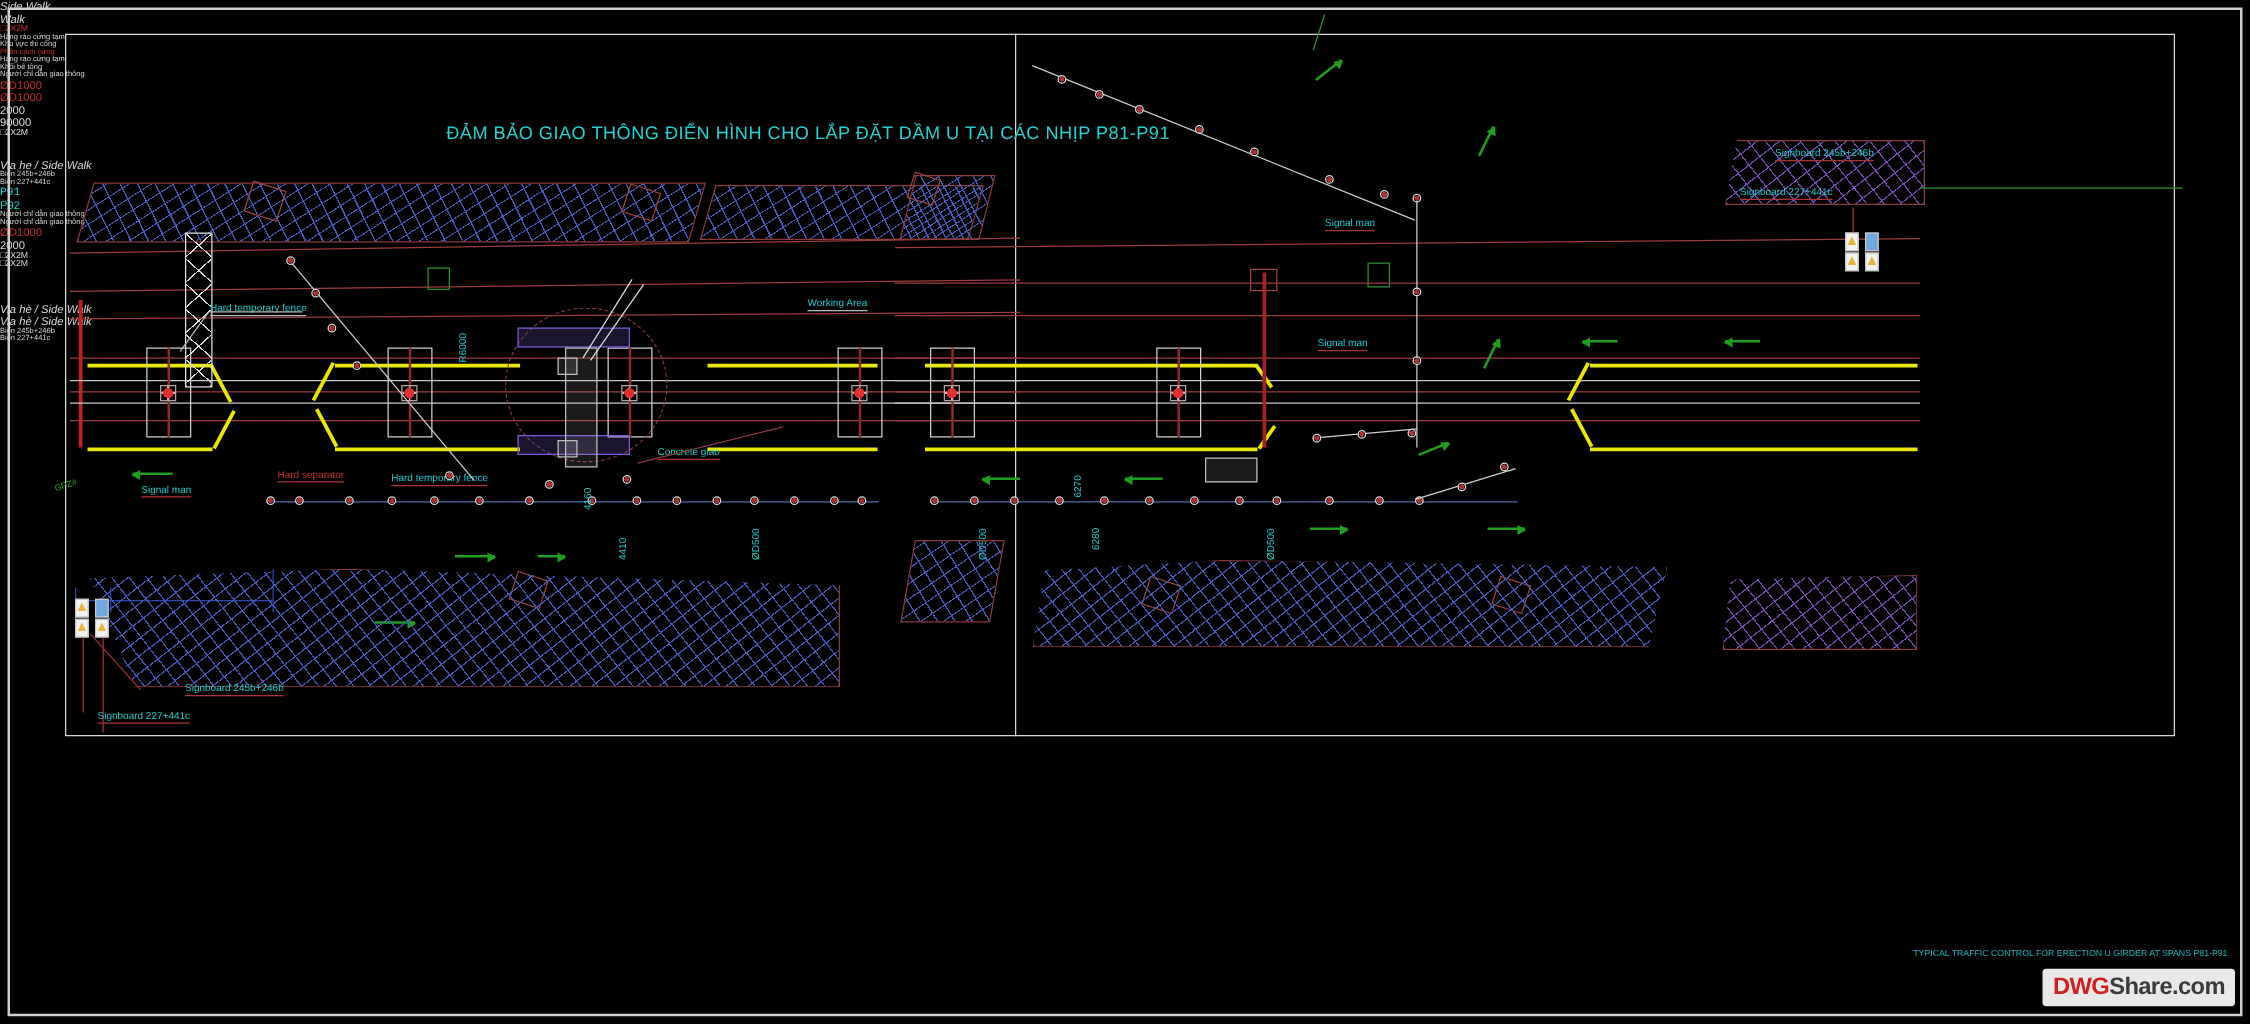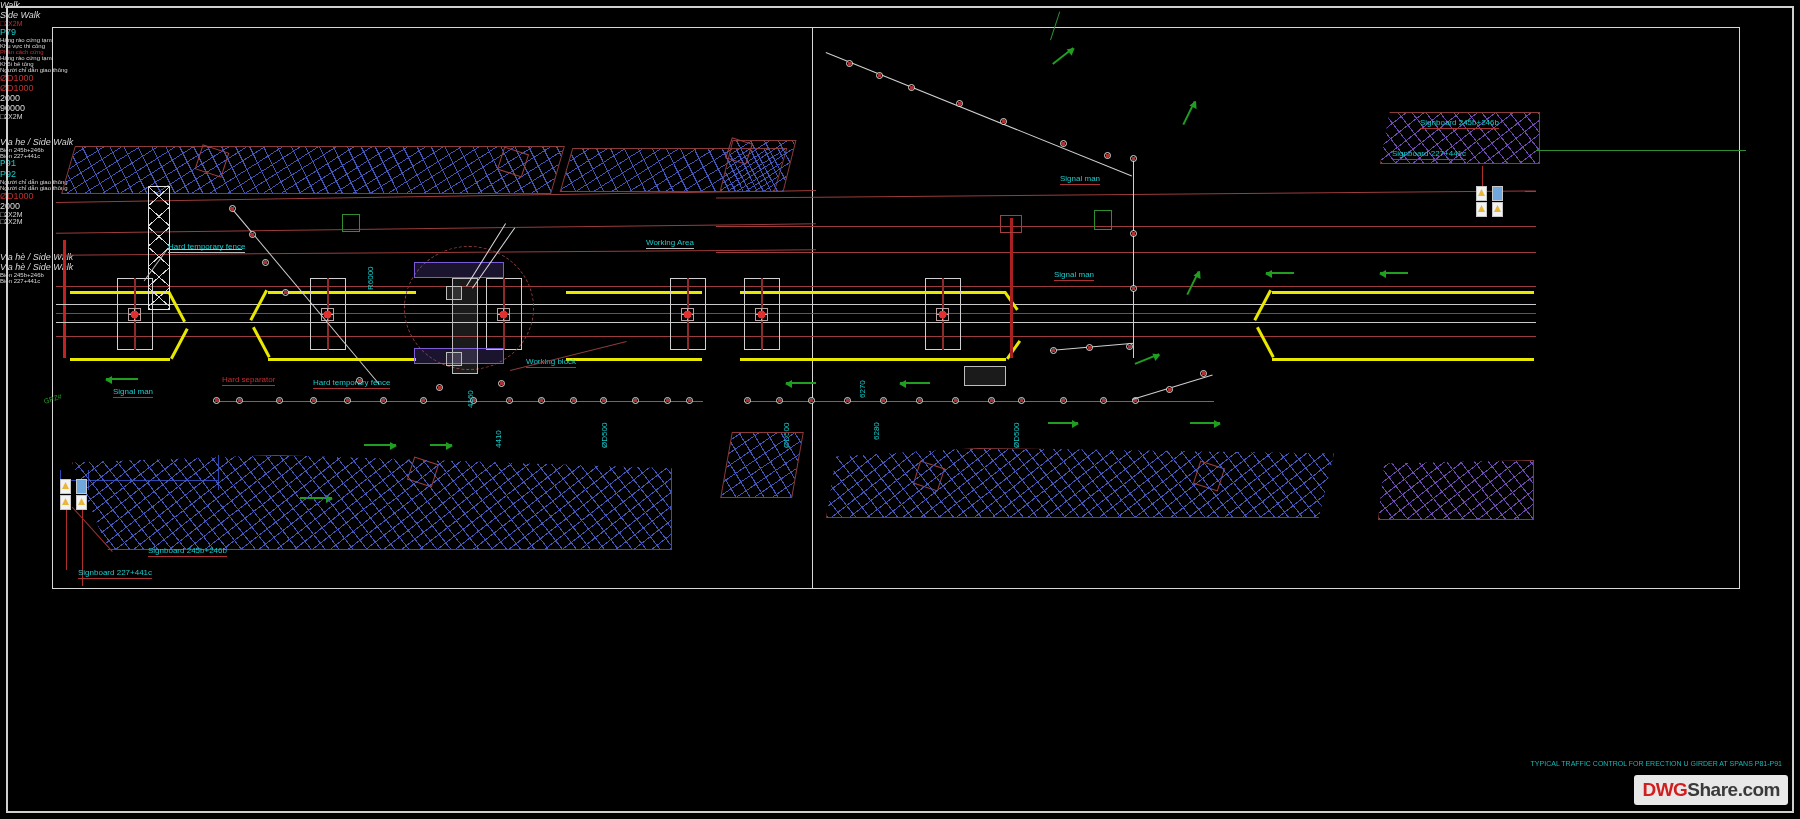--- a/index.html
+++ b/index.html
@@ -91,25 +91,26 @@
 </style>
 </head>
 <body>
 
 <div id="stage">
 
   <div class="frame-outer"></div>
   <div class="frame-inner"></div>
   <div class="frame-div"></div>
 
+  <div class="title2">ĐẢM BẢO GIAO THÔNG ĐIỂN HÌNH CHO LẮP ĐẶT DẦM U TẠI CÁC NHỊP P81-P91</div>
 
   <div class="hatch" style="left:68px;top:146px;width:490px;height:48px;transform:skewX(-16deg);"></div>
   <div class="hatch" style="left:566px;top:148px;width:215px;height:44px;transform:skewX(-16deg);"></div>
+  <div class="tx9 wh" style="left:492px;top:148px;font-style:italic;">Side Walk</div>
   <div class="tx9 wh" style="left:56px;top:150px;font-style:italic;">Walk</div>
-  <div class="tx9 wh" style="left:492px;top:148px;font-style:italic;">Side Walk</div>
 
   <div class="roadline" style="left:56px;top:196px;width:760px;transform:rotate(-0.9deg);"></div>
   <div class="roadline" style="left:56px;top:228px;width:760px;transform:rotate(-0.7deg);"></div>
   <div class="roadline" style="left:56px;top:252px;width:760px;transform:rotate(-0.4deg);"></div>
   <div class="roadline" style="left:56px;top:286px;width:760px;"></div>
 
   <div style="position:absolute;left:63px;top:240px;width:3px;height:118px;background:#c32020;"></div>
   <div class="tx7 rr" style="left:52px;top:231px;">□2X2M</div>
 
   <div class="roadwhite" style="left:56px;top:304px;width:760px;"></div>
@@ -124,21 +125,20 @@
   <div class="yellowband" style="left:268px;top:358px;width:148px;"></div>
   <div class="yellowband" style="left:566px;top:358px;width:136px;"></div>
   <div class="yellowband" style="left:170px;top:291px;width:34px;transform:rotate(62deg);transform-origin:0 0;"></div>
   <div class="yellowband" style="left:170px;top:358px;width:34px;transform:rotate(-62deg);transform-origin:0 0;"></div>
   <div class="yellowband" style="left:268px;top:291px;width:34px;transform:rotate(118deg);transform-origin:0 0;"></div>
   <div class="yellowband" style="left:268px;top:358px;width:34px;transform:rotate(-118deg);transform-origin:0 0;"></div>
 
   <div class="pier" style="left:117px;top:278px;width:36px;height:72px;"></div>
   <div class="piercol" style="left:134px;top:278px;width:2px;height:72px;"></div>
   <div class="pierknot" style="left:128px;top:308px;"></div>
-  <div class="tx9 cy" style="left:118px;top:267px;">P79</div>
 
   <div class="pier" style="left:310px;top:278px;width:36px;height:72px;"></div>
   <div class="piercol" style="left:327px;top:278px;width:2px;height:72px;"></div>
   <div class="pierknot" style="left:321px;top:308px;"></div>
 
   <div class="pier" style="left:486px;top:278px;width:36px;height:72px;"></div>
   <div class="piercol" style="left:503px;top:278px;width:2px;height:72px;"></div>
   <div class="pierknot" style="left:497px;top:308px;"></div>
 
   <div class="pier" style="left:670px;top:278px;width:36px;height:72px;"></div>
@@ -166,21 +166,21 @@
 
   <div class="tx cy ulw" style="left:646px;top:238px;">Working Area</div>
   <div class="tx6 wh" style="left:646px;top:249px;">Khu vực thi công</div>
 
   <div class="tx rr ul" style="left:222px;top:375px;">Hard separator</div>
   <div class="tx6 rr" style="left:222px;top:386px;">Phân cách cứng</div>
 
   <div class="tx cy ul" style="left:313px;top:378px;">Hard temporary fence</div>
   <div class="tx6 wh" style="left:313px;top:389px;">Hàng rào cứng tạm</div>
 
-  <div class="tx cy ul" style="left:526px;top:357px;">Working block</div>
+  <div class="tx cy ul" style="left:526px;top:357px;">Concrete giao</div>
   <div class="tx6 wh" style="left:526px;top:368px;">Khối bê tông</div>
 
   <div class="tx cy ul" style="left:113px;top:387px;">Signal man</div>
   <div class="tx6 wh" style="left:106px;top:398px;">Người chỉ dẫn giao thông</div>
 
   <div class="ln" style="left:213px;top:401px;width:490px;border-color:#4a6fa8;"></div>
   <div class="cone" style="left:213px;top:397px;"></div>
   <div class="cone" style="left:236px;top:397px;"></div>
   <div class="cone" style="left:276px;top:397px;"></div>
   <div class="cone" style="left:310px;top:397px;"></div>

